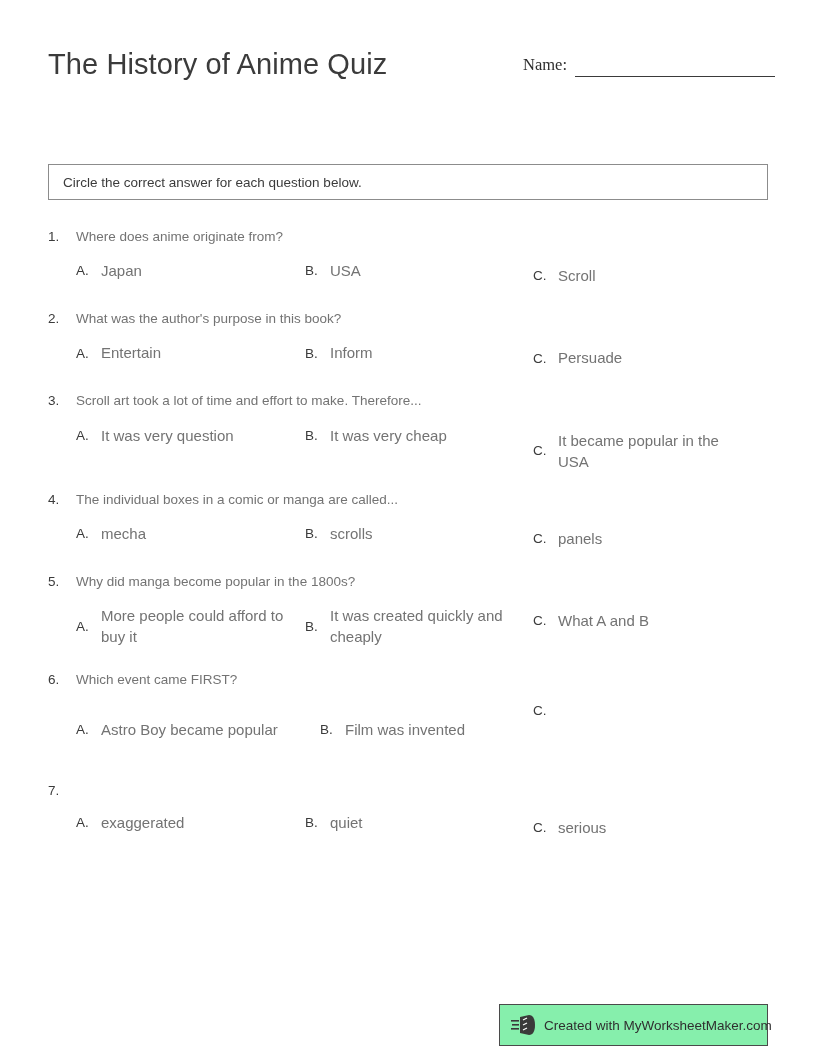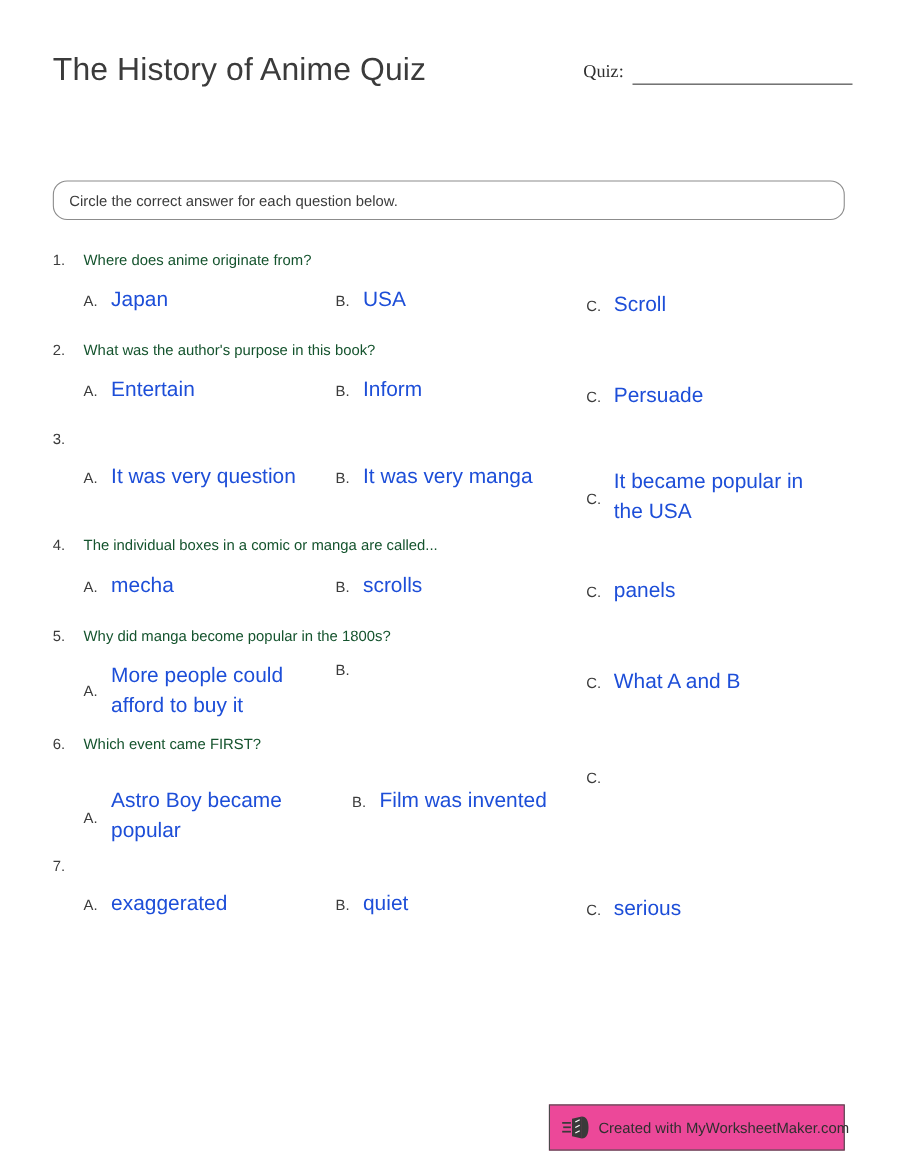--- a/index.html
+++ b/index.html
@@ -72,21 +72,21 @@
 
   
   .instructions {
     position: absolute;
     left: 48px;
     top: 164px;
     width: 720px;
     height: 36px;
     box-sizing: border-box;
     border: 1px solid #8c8c8c;
-    border-radius: 13px;
+    border-radius: 0;
     display: flex;
     align-items: center;
     padding-left: 14px;
     font-size: 13.5px;
     color: #3b3b3b;
     background: #ffffff;
   }
 
   
   .questions {
@@ -107,21 +107,21 @@
     margin-bottom: 14px;
   }
   .q-num {
     width: 28px;
     flex: 0 0 28px;
     font-size: 13.5px;
     color: #3b3b3b;
   }
   .q-text {
     font-size: 13.5px;
-    color: #14532d;
+    color: #737373;
     line-height: 1.35;
   }
   .q-options {
     position: relative;
     min-height: 30px;
   }
   .opt {
     position: absolute;
     top: 0;
     display: flex;
@@ -130,40 +130,40 @@
   .opt-a { left: 28px;  width: 210px; }
   .opt-b { left: 257px; width: 210px; }
   .opt-c { left: 485px; width: 200px; top: 5px; }
   .opt-letter {
     flex: 0 0 25px;
     width: 25px;
     font-size: 13.5px;
     color: #3b3b3b;
   }
   .opt-text {
-    font-size: 19px;
-    color: #1d4ed8;
+    font-size: 15px;
+    color: #737373;
     line-height: 1.42;
   }
 
   
   .h1 .q-options { height: 34px; }
   .h2 .q-options { height: 50px; }
   .h3 .q-options { height: 64px; }
 
   
   .footer-badge {
     position: absolute;
     left: 499px;
     top: 1004px;
     width: 269px;
     height: 42px;
     box-sizing: border-box;
     border: 1px solid #4a4a4a;
-    background: #ec4899;
+    background: #86efac;
     display: flex;
     align-items: center;
     padding-left: 11px;
   }
   .badge-logo {
     flex: 0 0 26px;
     width: 26px;
     height: 24px;
     margin-right: 7px;
     display: block;
@@ -177,21 +177,21 @@
 </head>
 <body>
 
 <div class="page">
 
   <div class="header">
     <div class="title">The History of Anime Quiz</div>
 
     <div class="namedate">
       <div class="nd-row">
-        <span class="nd-label">Quiz:</span>
+        <span class="nd-label">Name:</span>
         <span class="nd-line"></span>
       </div>
     </div>
   </div>
 
   <div class="instructions">
     <span>Circle the correct answer for each question below.</span>
   </div>
 
   <div class="questions">
@@ -234,29 +234,30 @@
         <div class="opt opt-c">
           <span class="opt-letter">C.</span>
           <span class="opt-text">Persuade</span>
         </div>
       </div>
     </div>
 
     <div class="question h2">
       <div class="q-head">
         <span class="q-num">3.</span>
+        <span class="q-text">Scroll art took a lot of time and effort to make. Therefore...</span>
       </div>
       <div class="q-options">
         <div class="opt opt-a">
           <span class="opt-letter">A.</span>
           <span class="opt-text">It was very question</span>
         </div>
         <div class="opt opt-b">
           <span class="opt-letter">B.</span>
-          <span class="opt-text">It was very manga</span>
+          <span class="opt-text">It was very cheap</span>
         </div>
         <div class="opt opt-c">
           <span class="opt-letter">C.</span>
           <span class="opt-text">It became popular in the USA</span>
         </div>
       </div>
     </div>
 
     <div class="question h1">
       <div class="q-head">
@@ -284,20 +285,21 @@
         <span class="q-num">5.</span>
         <span class="q-text">Why did manga become popular in the 1800s?</span>
       </div>
       <div class="q-options">
         <div class="opt opt-a">
           <span class="opt-letter">A.</span>
           <span class="opt-text">More people could afford to buy it</span>
         </div>
         <div class="opt opt-b">
           <span class="opt-letter">B.</span>
+          <span class="opt-text">It was created quickly and cheaply</span>
         </div>
         <div class="opt opt-c">
           <span class="opt-letter">C.</span>
           <span class="opt-text">What A and B</span>
         </div>
       </div>
     </div>
 
     <div class="question h3">
       <div class="q-head">

